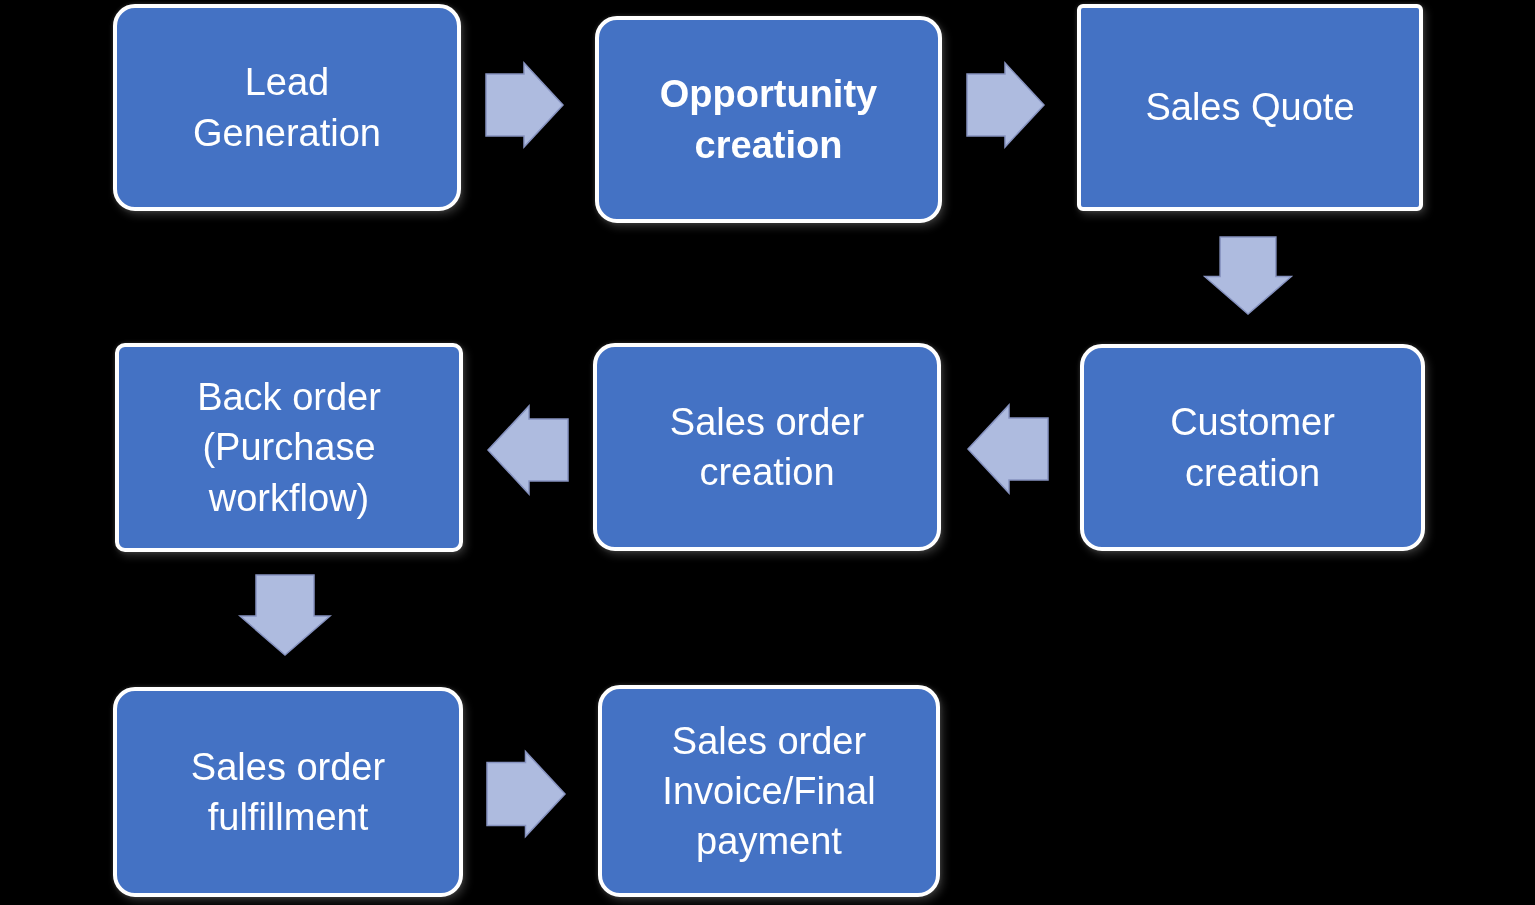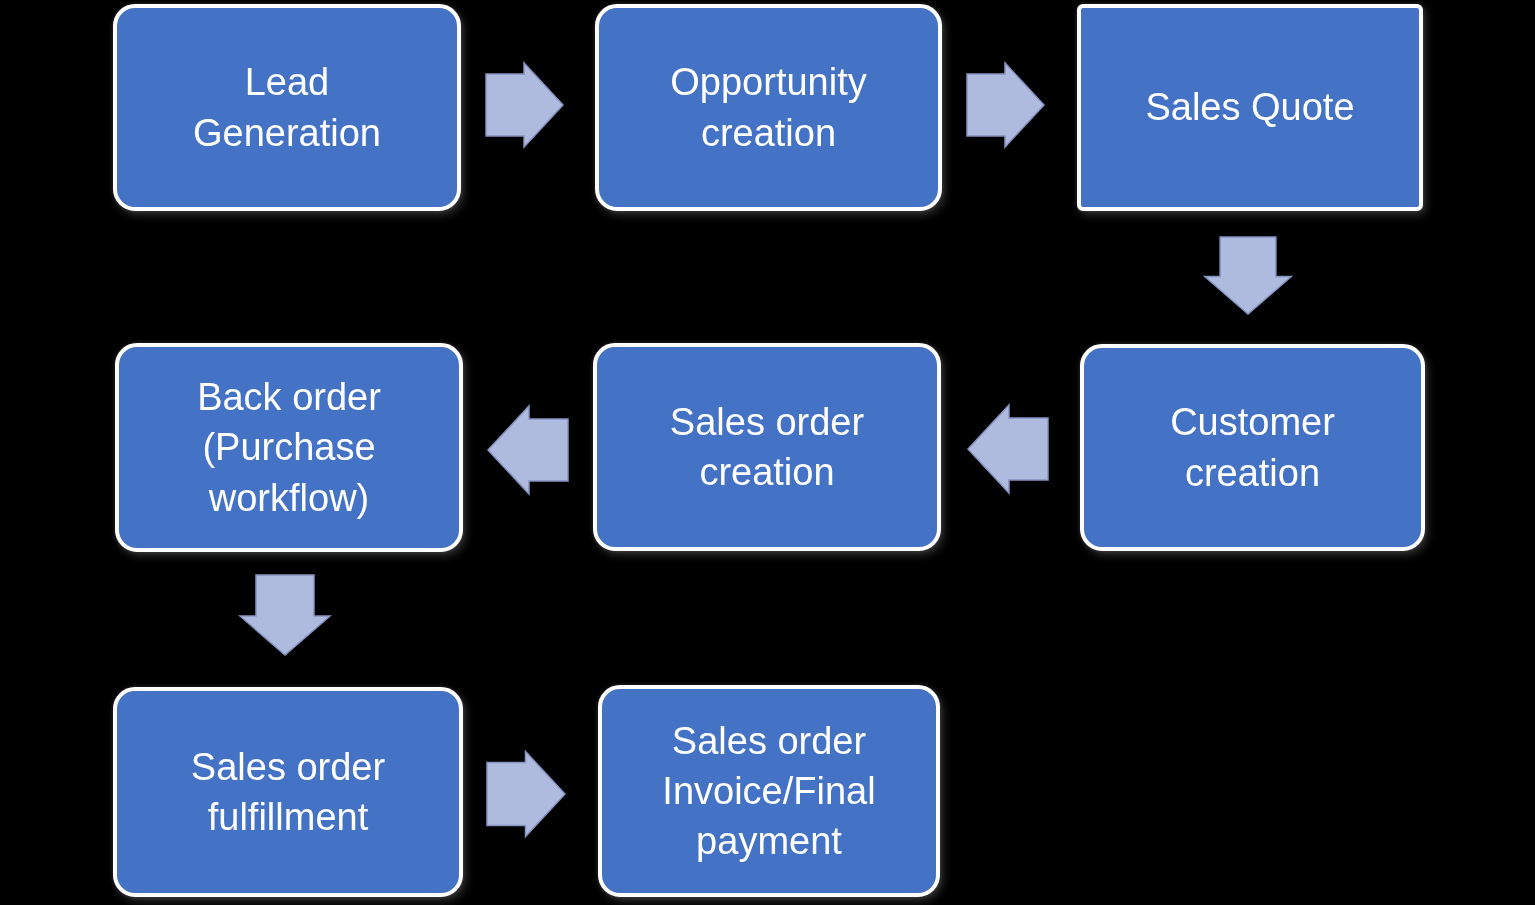--- a/index.html
+++ b/index.html
@@ -40,25 +40,25 @@
   }
   .node .label { white-space: pre-line; }
   .arrow { position: absolute; overflow: visible; }
   .arrow polygon {
     fill: var(--arrow-fill);
     stroke: var(--arrow-outline);
     stroke-width: 1.5;
   }
   
   .n-lead          { left: 113px;  top: 4px;   width: 348px; height: 207px; }
-  .n-opportunity   { left: 595px;  top: 4px;   width: 347px; height: 207px; }
+  .n-opportunity   { left: 595px;  top: 16px;   width: 347px; height: 207px; font-weight: bold; }
   .n-quote         { left: 1077px; top: 4px;   width: 346px; height: 207px; border-radius: 6px; }
   .n-customer      { left: 1080px; top: 344px; width: 345px; height: 207px; }
   .n-so-creation   { left: 593px;  top: 343px; width: 348px; height: 208px; }
-  .n-backorder     { left: 115px;  top: 343px; width: 348px; height: 209px; }
+  .n-backorder     { left: 115px;  top: 343px; width: 348px; height: 209px; border-radius: 10px; }
   .n-fulfillment   { left: 113px;  top: 687px; width: 350px; height: 210px; }
   .n-invoice       { left: 598px;  top: 685px; width: 342px; height: 212px; }
   
   .a-r1 { left: 486px;  top: 63px;  width: 77px; height: 84px; }
   .a-r2 { left: 967px;  top: 63px;  width: 77px; height: 84px; }
   .a-d1 { left: 1203px; top: 237px; width: 90px; height: 77px; }
   .a-l1 { left: 968px;  top: 405px; width: 80px; height: 88px; }
   .a-l2 { left: 488px;  top: 405px; width: 80px; height: 90px; }
   .a-d2 { left: 240px;  top: 575px; width: 90px; height: 80px; }
   .a-r3 { left: 487px;  top: 750px; width: 78px; height: 88px; }

